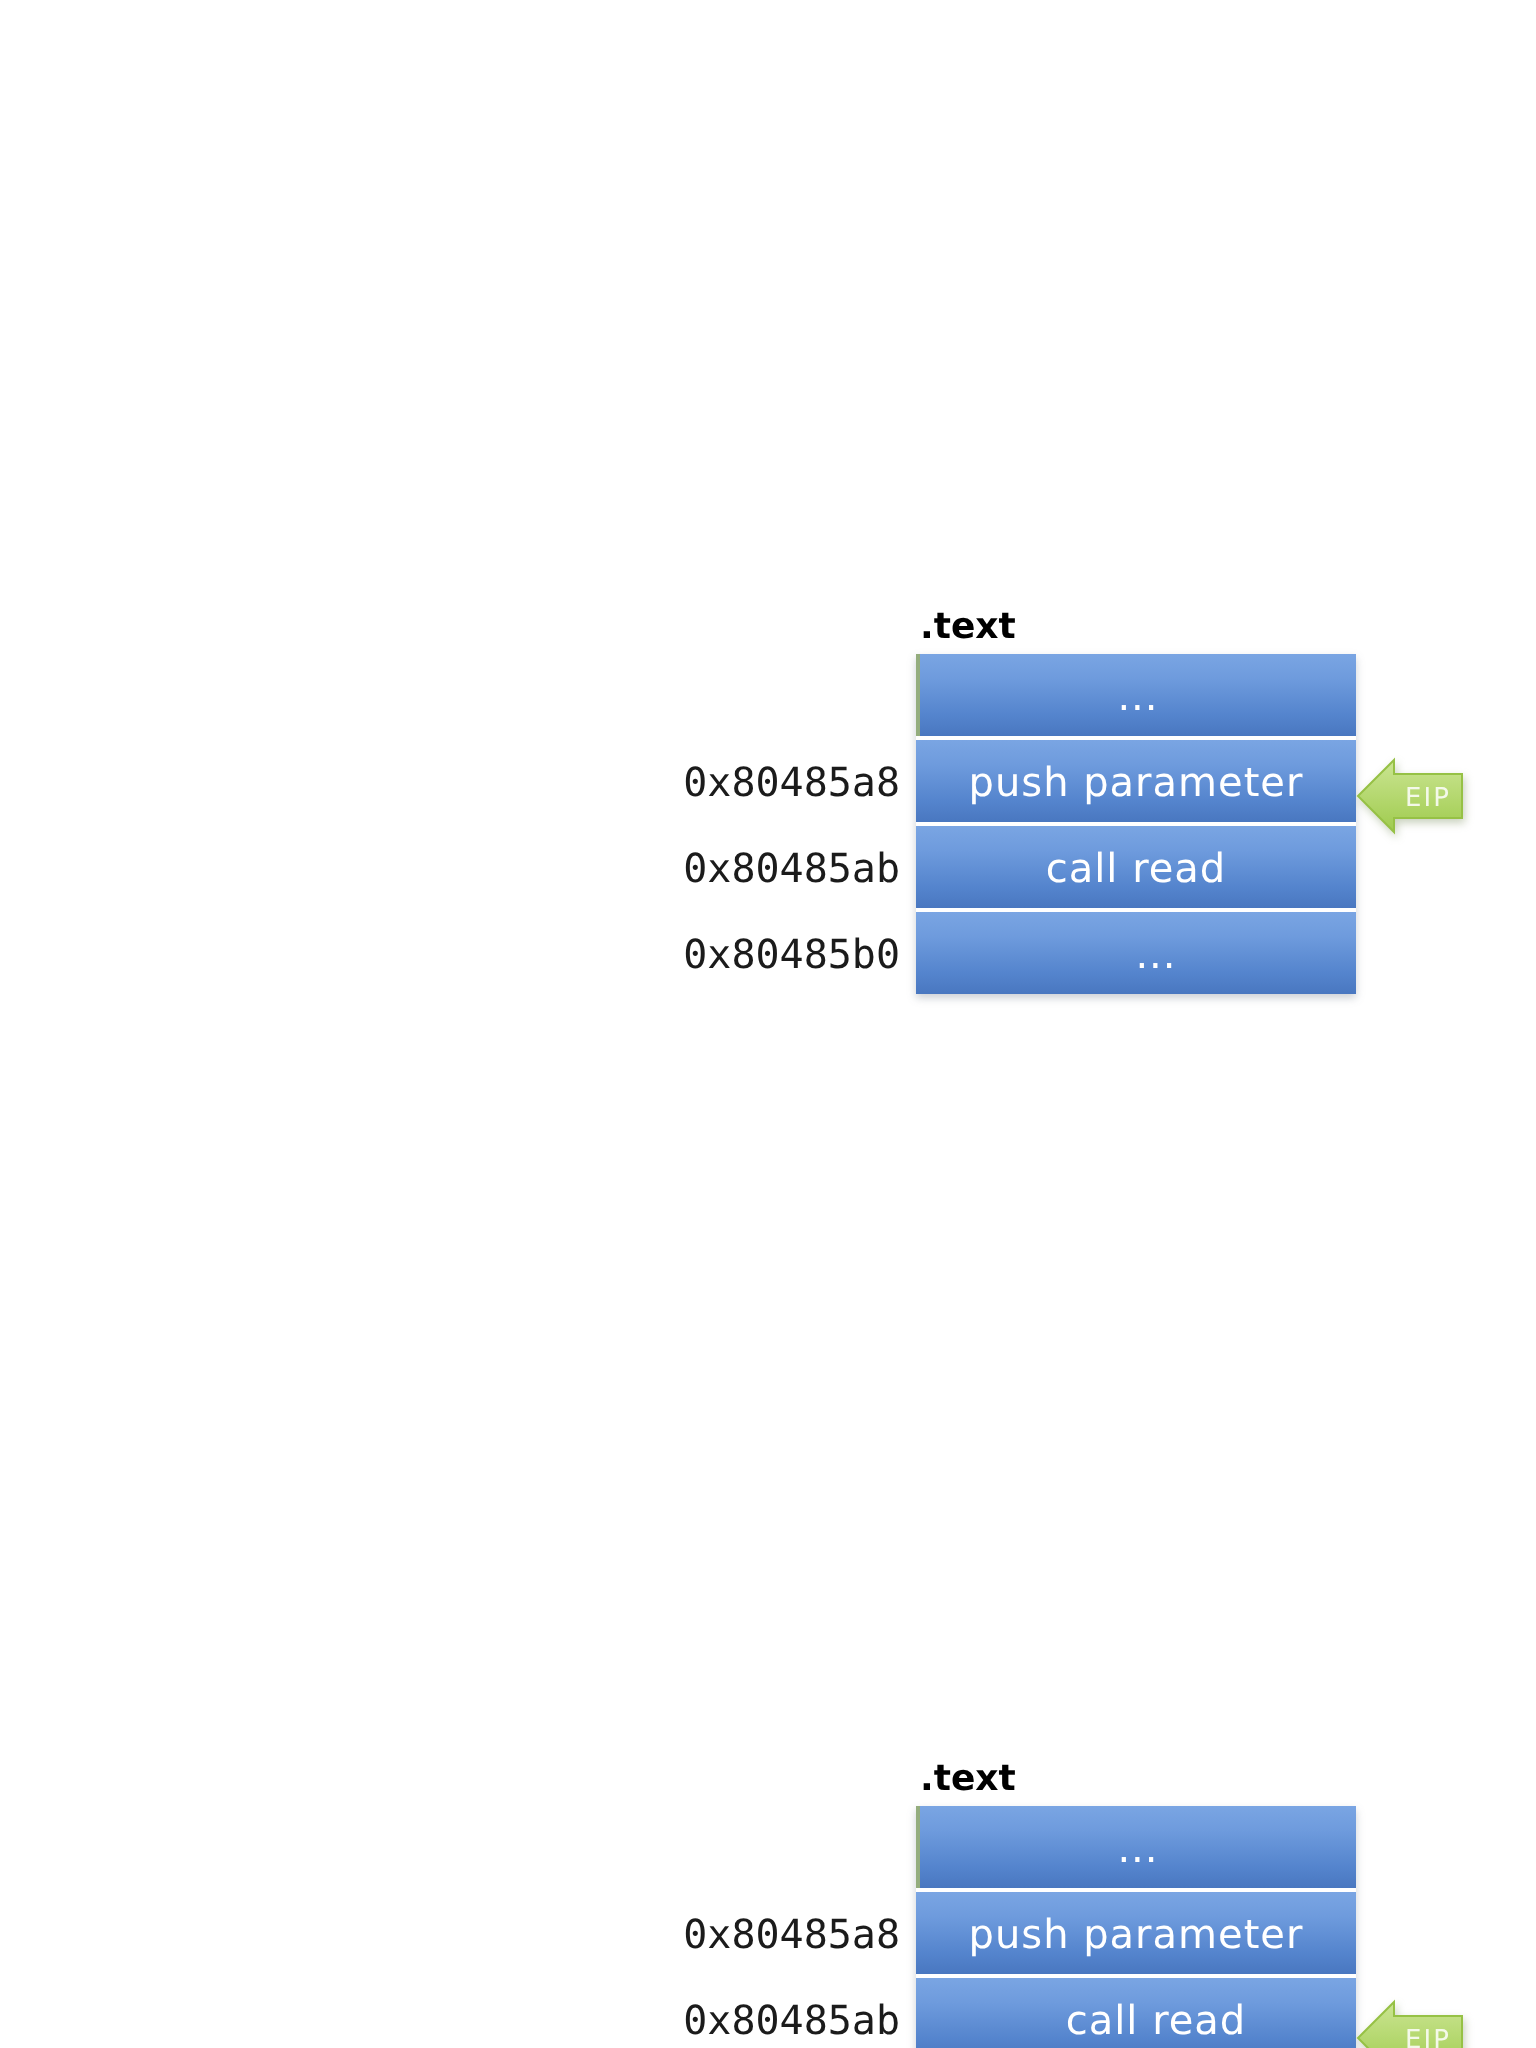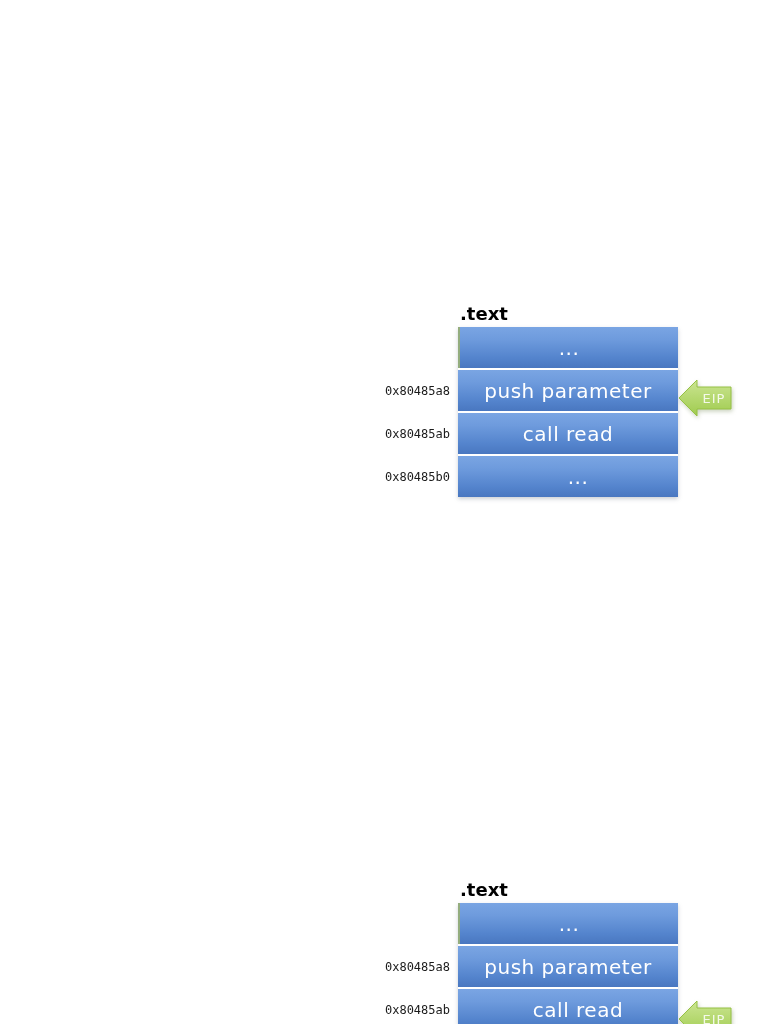--- a/index.html
+++ b/index.html
@@ -60,21 +60,21 @@
   .addr {
     position: absolute;
     left: -128px;
     top: 0;
     width: 120px;
     height: 100%;
     display: flex;
     align-items: center;
     justify-content: flex-end;
     font-family: "DejaVu Sans Mono", monospace;
-    font-size: 12px;
+    font-size: 20px;
     color: #1b1b1b;
     white-space: nowrap;
   }
   .eip-arrow {
     position: absolute;
     left: 100%;
     top: 8px;
     width: 54px;
     height: 40px;
     filter: drop-shadow(1px 2px 2px rgba(120, 140, 90, 0.4));

